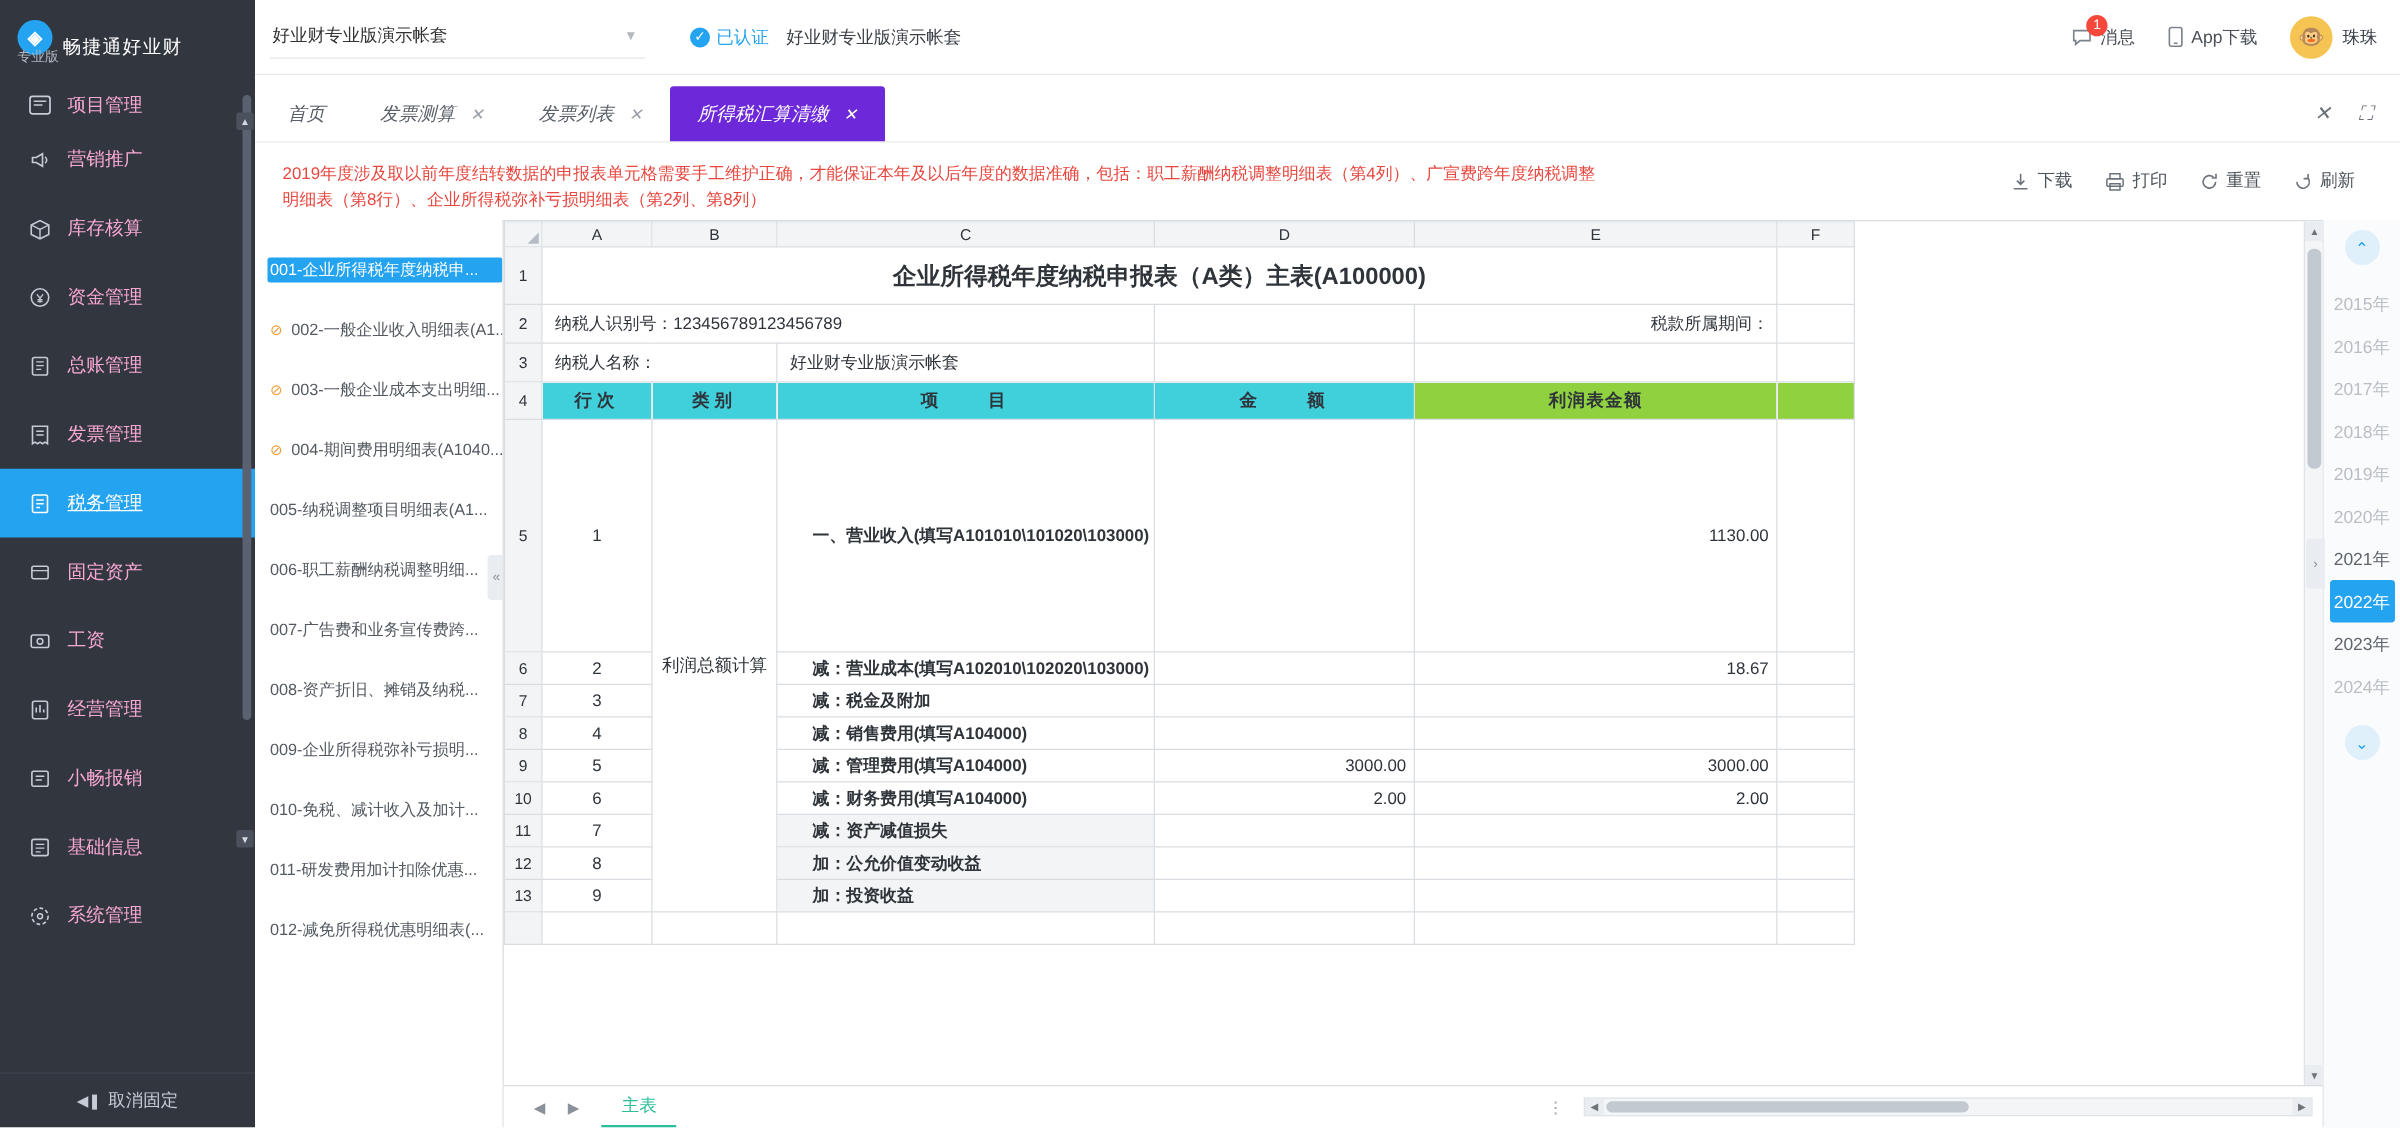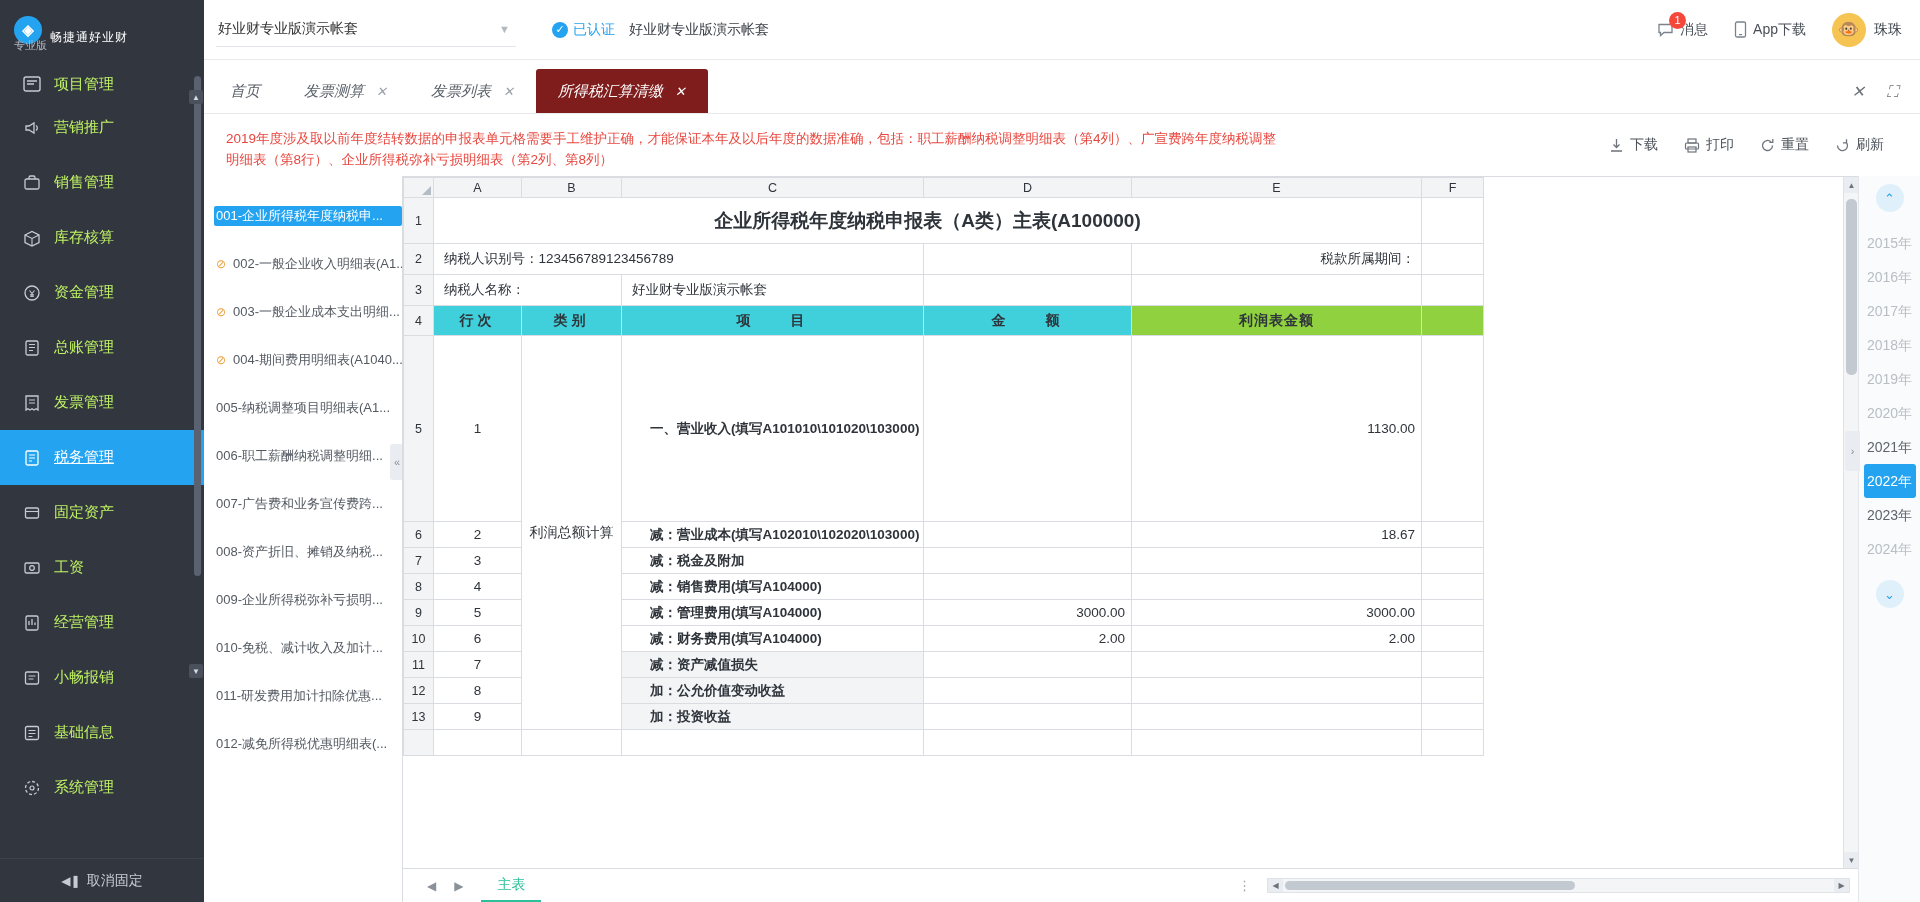--- a/index.html
+++ b/index.html
@@ -40,21 +40,21 @@
     width: 28px; height: 28px;
     border-radius: 50%;
     background: #23a3f0;
     display: flex; align-items: center; justify-content: center;
     color: #fff; font-size: 15px; font-weight: bold;
     flex: 0 0 28px;
   }
   .brand-text {
     margin-left: 8px;
     color: #ffffff;
-    font-size: 12px;
+    font-size: 15px;
     letter-spacing: 1px;
     margin-top: 15px;
   }
   .brand-sub {
     position: absolute;
     left: 14px; top: 38px;
     font-size: 11px;
     color: #b0b6c0;
   }
   .nav {
@@ -62,21 +62,21 @@
     overflow: hidden;
     padding-top: 2px;
     position: relative;
   }
   .nav-item {
     height: 55px;
     display: flex;
     align-items: center;
     padding-left: 22px;
     font-size: 15px;
-    color: #bef264;
+    color: #f9a8d4;
     cursor: pointer;
   }
   .nav-item.active {
     background: #23a3f0;
     color: #ffffff;
     text-decoration: underline;
   }
   .nav-ico {
     width: 20px; height: 20px;
     margin-right: 12px;
@@ -220,21 +220,21 @@
   .tab {
     height: 44px;
     display: flex; align-items: center;
     padding: 0 22px;
     font-size: 15px;
     color: #5a6069;
     cursor: pointer;
   }
   .tab .x { margin-left: 12px; font-size: 13px; color: #9aa0a8; }
   .tab.active {
-    background: #7f1d1d;
+    background: #6d28d9;
     color: #ffffff;
     border-radius: 3px 3px 0 0;
     font-weight: normal;
     align-items: center;
   }
   .tab.active .x { color: #ffffff; }
   .tabrow-right {
     margin-left: auto;
     display: flex; align-items: center;
     gap: 22px;
@@ -549,29 +549,20 @@
       <div class="nav-item">
         <span class="nav-ico">
           <svg width="18" height="18" viewBox="0 0 18 18">
               <path d="M3 7v4h3l5 3V4L6 7H3z" fill="none" stroke="#c6cbd4" stroke-width="1.3"></path>
               <path d="M13 6.5a3 3 0 010 5" fill="none" stroke="#c6cbd4" stroke-width="1.3"></path>
             </svg>
         </span>
         <span class="nav-label">营销推广</span>
       </div>
 
-      <div class="nav-item">
-        <span class="nav-ico">
-          <svg width="18" height="18" viewBox="0 0 18 18">
-              <rect x="2" y="5" width="14" height="10" rx="1.5" fill="none" stroke="#c6cbd4" stroke-width="1.3"></rect>
-              <path d="M6 5V3.5A1.5 1.5 0 017.5 2h3A1.5 1.5 0 0112 3.5V5" fill="none" stroke="#c6cbd4" stroke-width="1.3"></path>
-            </svg>
-        </span>
-        <span class="nav-label">销售管理</span>
-      </div>
 
 
       <div class="nav-item">
         <span class="nav-ico">
           <svg width="18" height="18" viewBox="0 0 18 18">
               <path d="M2 6l7-3.5L16 6v7.5L9 17 2 13.5V6z" fill="none" stroke="#c6cbd4" stroke-width="1.3"></path>
               <path d="M2 6l7 3.5L16 6M9 9.5V17" fill="none" stroke="#c6cbd4" stroke-width="1.1"></path>
             </svg>
         </span>
         <span class="nav-label">库存核算</span>

